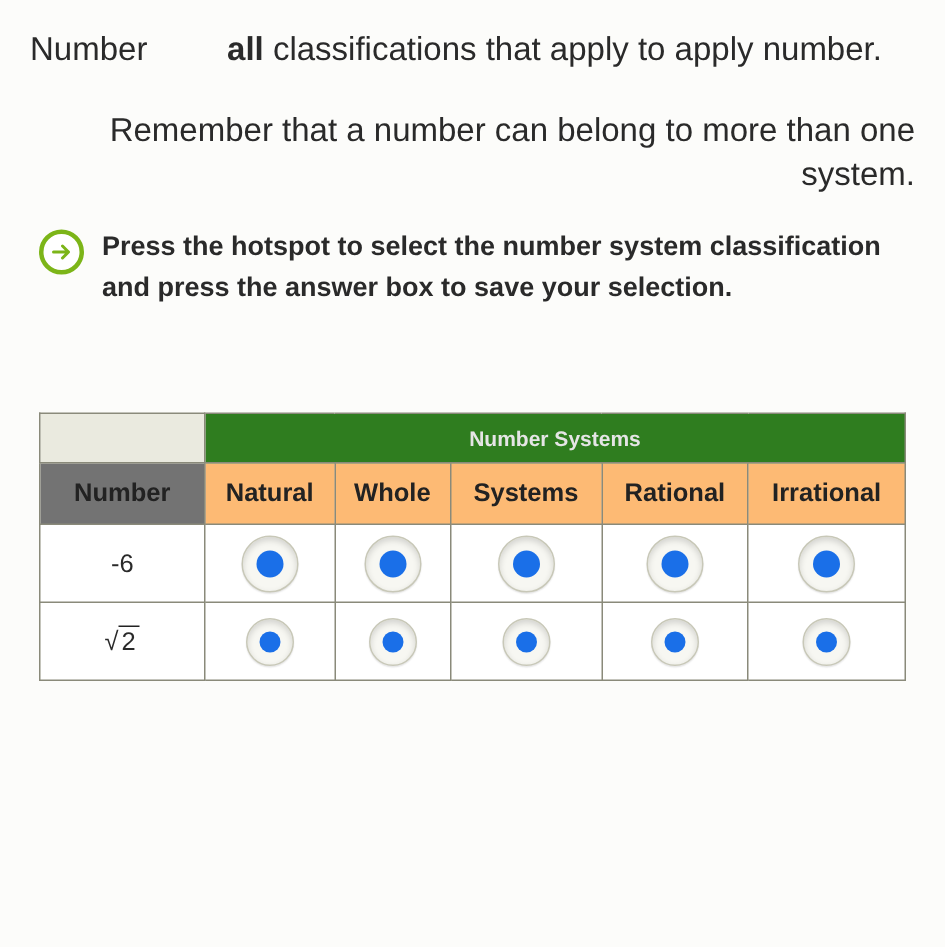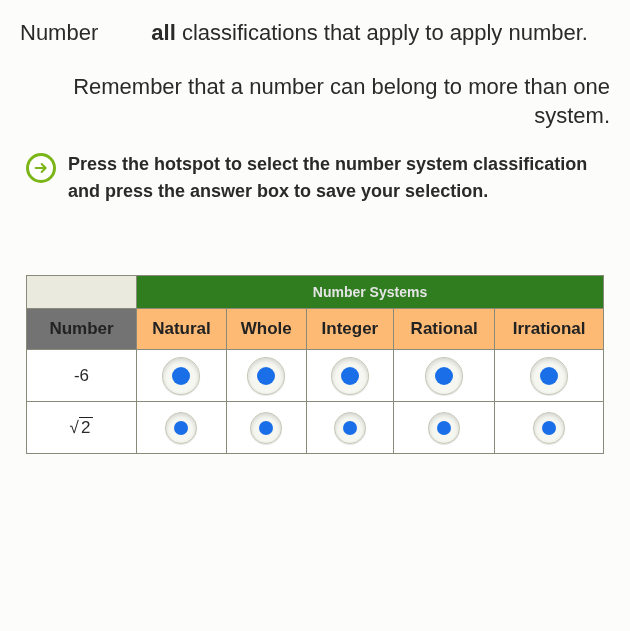--- a/index.html
+++ b/index.html
@@ -103,21 +103,21 @@
   <table>
       <tbody>
         <tr>
           <th class="corner"></th>
           <th class="systems-header" colspan="5">Number Systems</th>
         </tr>
         <tr>
           <th class="col-head" style="background: #737373;">Number</th>
           <th class="col-head">Natural</th>
           <th class="col-head">Whole</th>
-          <th class="col-head">Integer</th>
+          <th class="col-head">Systems</th>
           <th class="col-head">Rational</th>
           <th class="col-head">Irrational</th>
         </tr>
         <tr>
           <td class="row-label">-6</td>
           <td class="cell"><span class="hotspot">
               <span class="dot"></span>
             </span></td>
           <td class="cell"><span class="hotspot">
               <span class="dot"></span>

